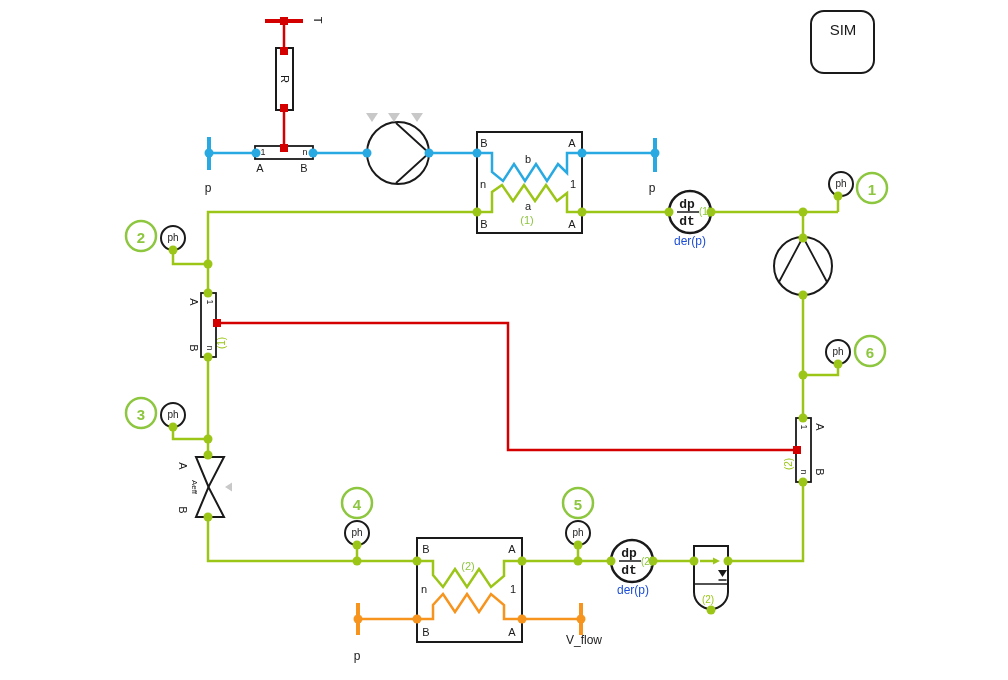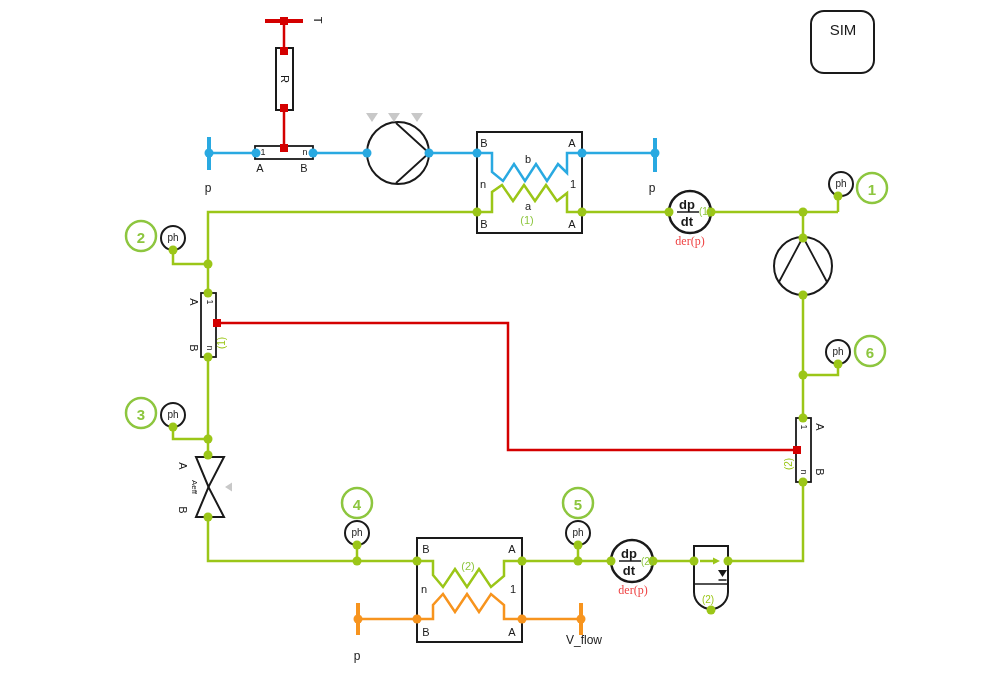--- a/index.html
+++ b/index.html
@@ -8,22 +8,22 @@
   svg{position:absolute;left:0;top:0;}
   .lbl{position:absolute;transform:translate(-50%,-50%);font-size:11px;color:#1a1a1a;
        white-space:nowrap;line-height:1;}
   .r90{transform:translate(-50%,-50%) rotate(90deg);}
   .rn90{transform:translate(-50%,-50%) rotate(-90deg);}
   .tiny{font-size:9px;}
   .s10{font-size:10px;}
   .s12{font-size:12px;}
   .green{color:#8dc63f;}
   .wiregreen{color:#9bc618;}
-  .navy{color:#ef4444;font-family:Liberation Serif, serif;}
-  .frac{font-size:13px;font-weight:600;}
+  .navy{color:#1d4ed8;}
+  .frac{font-size:13px;font-weight:600;font-family:Liberation Mono, monospace;}
   .badge-num{font-size:15px;font-weight:600;color:#8dc63f;}
   .sim{font-size:15px;color:#1a1a1a;}
   .aeff{font-size:8px;}
 </style>
 </head>
 <body>
 
 <div id="stage">
 
 <svg width="1008" height="680" viewBox="0 0 1008 680">

